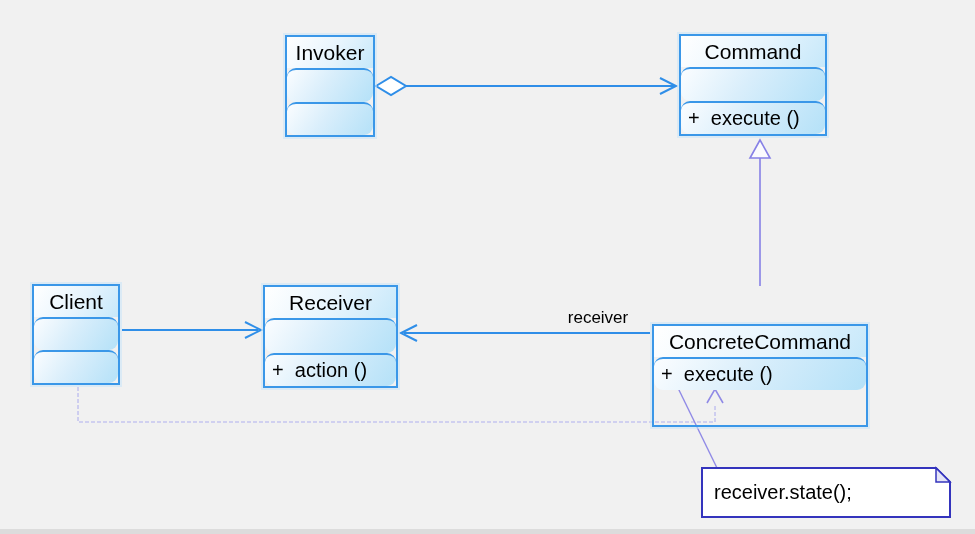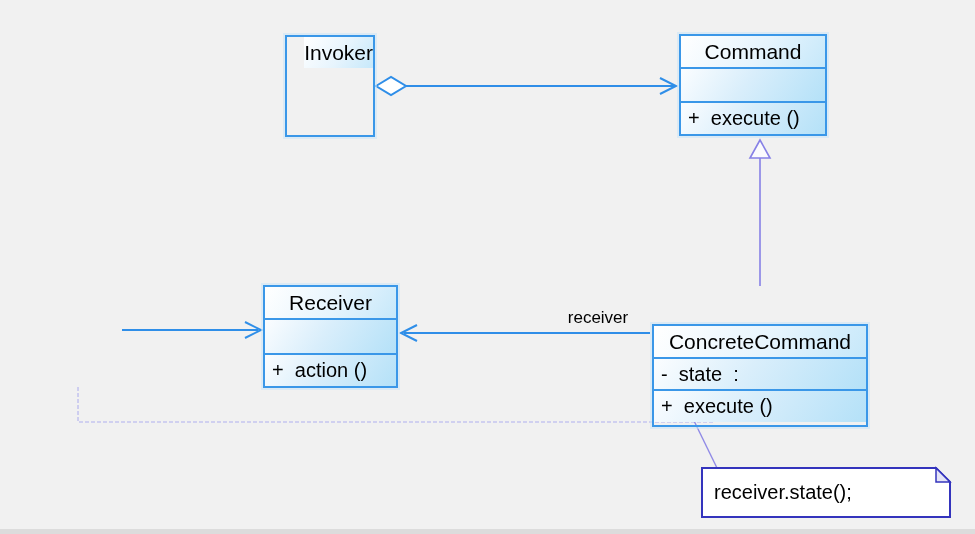--- a/index.html
+++ b/index.html
@@ -26,42 +26,42 @@
     display: flex;
     flex-direction: column;
     box-sizing: border-box;
     box-shadow: 0 0 0 2px rgba(200,228,248,0.55);
   }
   .cmp {
     box-sizing: border-box;
     background: linear-gradient(125deg, #fbfdff 0%, #d9eefb 45%, #b4e1f8 100%);
     overflow: hidden;
   }
-  .cmp + .cmp { border-top: 2px solid #3a97e8; }
+  .cmp + .cmp { border-top: 2px solid #3a97e8; border-radius: 9px; }
   .cmp.title {
     height: 31px;
     line-height: 31px;
     text-align: center;
     font-size: 21px;
     color: #000;
     background: linear-gradient(125deg, #ffffff 0%, #e6f4fd 55%, #c6e8fa 100%);
   }
   .cmp.mid { flex: 1 1 auto; }
   .cmp.member {
     display: flex;
     align-items: center;
     font-size: 20px;
     color: #000;
     padding-left: 7px;
     white-space: pre;
   }
   .cmp.ops { height: 33px; flex: 0 0 33px; }
   .cmp.attr { height: 32px; flex: 0 0 32px; }
 
-  #class-invoker          { left: 285px; top: 35px;  width: 90px;  height: 102px; align-items: flex-end; }
+  #class-invoker          { left: 285px; top: 35px;  width: 90px;  height: 102px; }
   #class-command          { left: 679px; top: 34px;  width: 148px; height: 102px; }
   #class-client           { left: 32px;  top: 284px; width: 88px;  height: 101px; }
   #class-receiver         { left: 263px; top: 285px; width: 135px; height: 103px; }
   #class-concrete-command { left: 652px; top: 285px; width: 216px; height: 103px; margin-top: 39px; }
 
   
   #receiver-role-label {
     position: absolute;
     left: 552px; top: 308px;
     width: 92px;
@@ -137,30 +137,34 @@
     <div class="cmp mid"></div>
     <div class="cmp ops"></div>
   </div>
 
   <div class="uml-class" id="class-command">
     <div class="cmp title">Command</div>
     <div class="cmp mid"></div>
     <div class="cmp ops member">+  execute ()</div>
   </div>
 
+  <div class="uml-class" id="class-client">
+    <div class="cmp title">Client</div>
+    <div class="cmp mid"></div>
+    <div class="cmp ops"></div>
+  </div>
 
   <div class="uml-class" id="class-receiver">
     <div class="cmp title">Receiver</div>
     <div class="cmp mid"></div>
     <div class="cmp ops member">+  action ()</div>
   </div>
 
   <div class="uml-class" id="class-concrete-command">
     <div class="cmp title">ConcreteCommand</div>
-    <div class="cmp attr member">-  state  :</div>
     <div class="cmp ops member">+  execute ()</div>
   </div>
 
   <div id="receiver-role-label">receiver</div>
 
   <div id="note-text">receiver.state();</div>
 
   <div id="bottom-strip"></div>
 </div>
 

